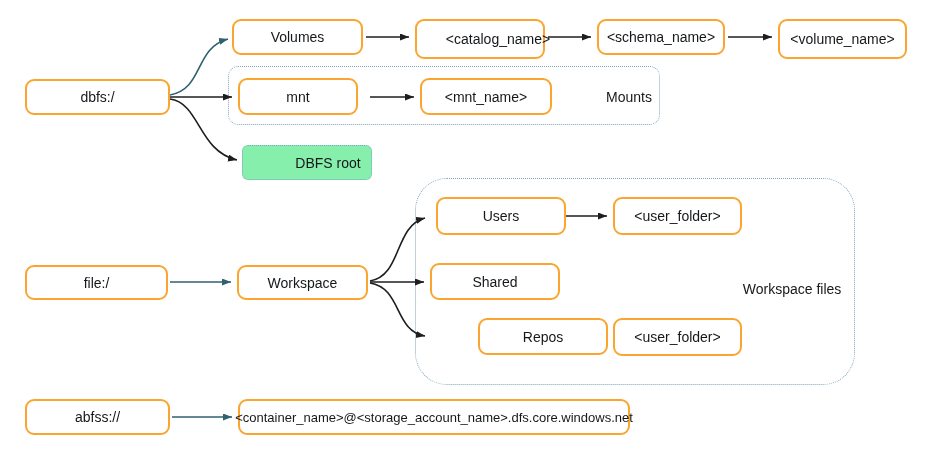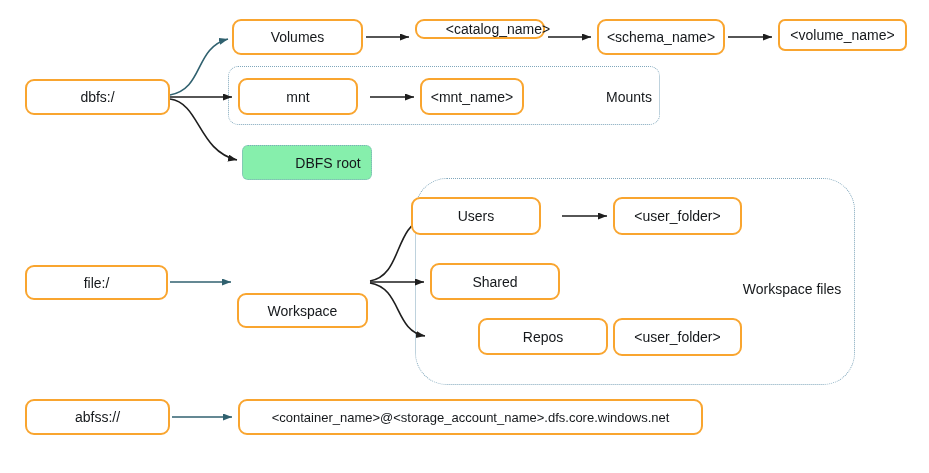--- a/index.html
+++ b/index.html
@@ -96,32 +96,32 @@
     <path class="arrow black" marker-end="url(#mB)" d="M370,281 C402,276 394,226 425,218"></path>
     <path class="arrow black" marker-end="url(#mB)" d="M370,282 L424,282"></path>
     <path class="arrow black" marker-end="url(#mB)" d="M370,283 C402,288 394,331 425,336"></path>
     <path class="arrow black" marker-end="url(#mB)" d="M562,216 L607,216"></path>
     <path class="arrow black" marker-end="url(#mB)" d="M562,337 L607,337"></path>
     <path class="arrow teal" marker-end="url(#mT)" d="M172,417 L232,417"></path>
   </svg>
 
   <div class="node" style="left:25px; top:79px; width:145px; height:36px;">dbfs:/</div>
   <div class="node" style="left:232px; top:19px; width:131px; height:36px;">Volumes</div>
-  <div class="node" style="left:415px; top:19px; width:130px; height:20px;padding-left:36px;">&lt;catalog_name&gt;</div>
+  <div class="node" style="left:415px; top:19px; width:130px; height:40px;padding-left:36px;">&lt;catalog_name&gt;</div>
   <div class="node" style="left:597px; top:19px; width:128px; height:36px;">&lt;schema_name&gt;</div>
-  <div class="node" style="left:778px; top:19px; width:129px; height:32px;border-radius:7px;">&lt;volume_name&gt;</div>
+  <div class="node" style="left:778px; top:19px; width:129px; height:40px;">&lt;volume_name&gt;</div>
   <div class="node" style="left:238px; top:78px; width:120px; height:37px;">mnt</div>
-  <div class="node" style="left:420px; top:78px; width:104px; height:37px;">&lt;mnt_name&gt;</div>
+  <div class="node" style="left:420px; top:78px; width:132px; height:37px;">&lt;mnt_name&gt;</div>
   <div class="dotted-node" style="left:242px; top:145px; width:130px; height:35px;">DBFS root</div>
   <div class="node" style="left:25px; top:265px; width:143px; height:35px;">file:/</div>
-  <div class="node" style="left:237px; top:265px; width:131px; height:35px;margin-top:28px;">Workspace</div>
-  <div class="node" style="left:411px; top:197px; width:130px; height:38px;">Users</div>
+  <div class="node" style="left:237px; top:265px; width:131px; height:35px;">Workspace</div>
+  <div class="node" style="left:436px; top:197px; width:130px; height:38px;">Users</div>
   <div class="node" style="left:613px; top:197px; width:129px; height:38px;">&lt;user_folder&gt;</div>
   <div class="node" style="left:430px; top:263px; width:130px; height:37px;">Shared</div>
   <div class="node" style="left:430px; top:318px; width:130px; height:37px;margin-left:48px;">Repos</div>
   <div class="node" style="left:613px; top:318px; width:129px; height:38px;">&lt;user_folder&gt;</div>
   <div class="node" style="left:25px; top:399px; width:145px; height:36px;">abfss://</div>
-  <div class="node small-text" style="left:238px; top:399px; width:465px; height:36px;">&lt;container_name&gt;@&lt;storage_account_name&gt;.dfs.core.windows.net</div>
+  <div class="node small-text" style="left:238px; top:399px; width:392px; height:36px;">&lt;container_name&gt;@&lt;storage_account_name&gt;.dfs.core.windows.net</div>
 
   <div class="free-label" style="left:589px; top:89px; width:80px;">Mounts</div>
   <div class="free-label" style="left:733px; top:281px; width:118px;">Workspace files</div>
 
 </div>
 
 </body></html>

